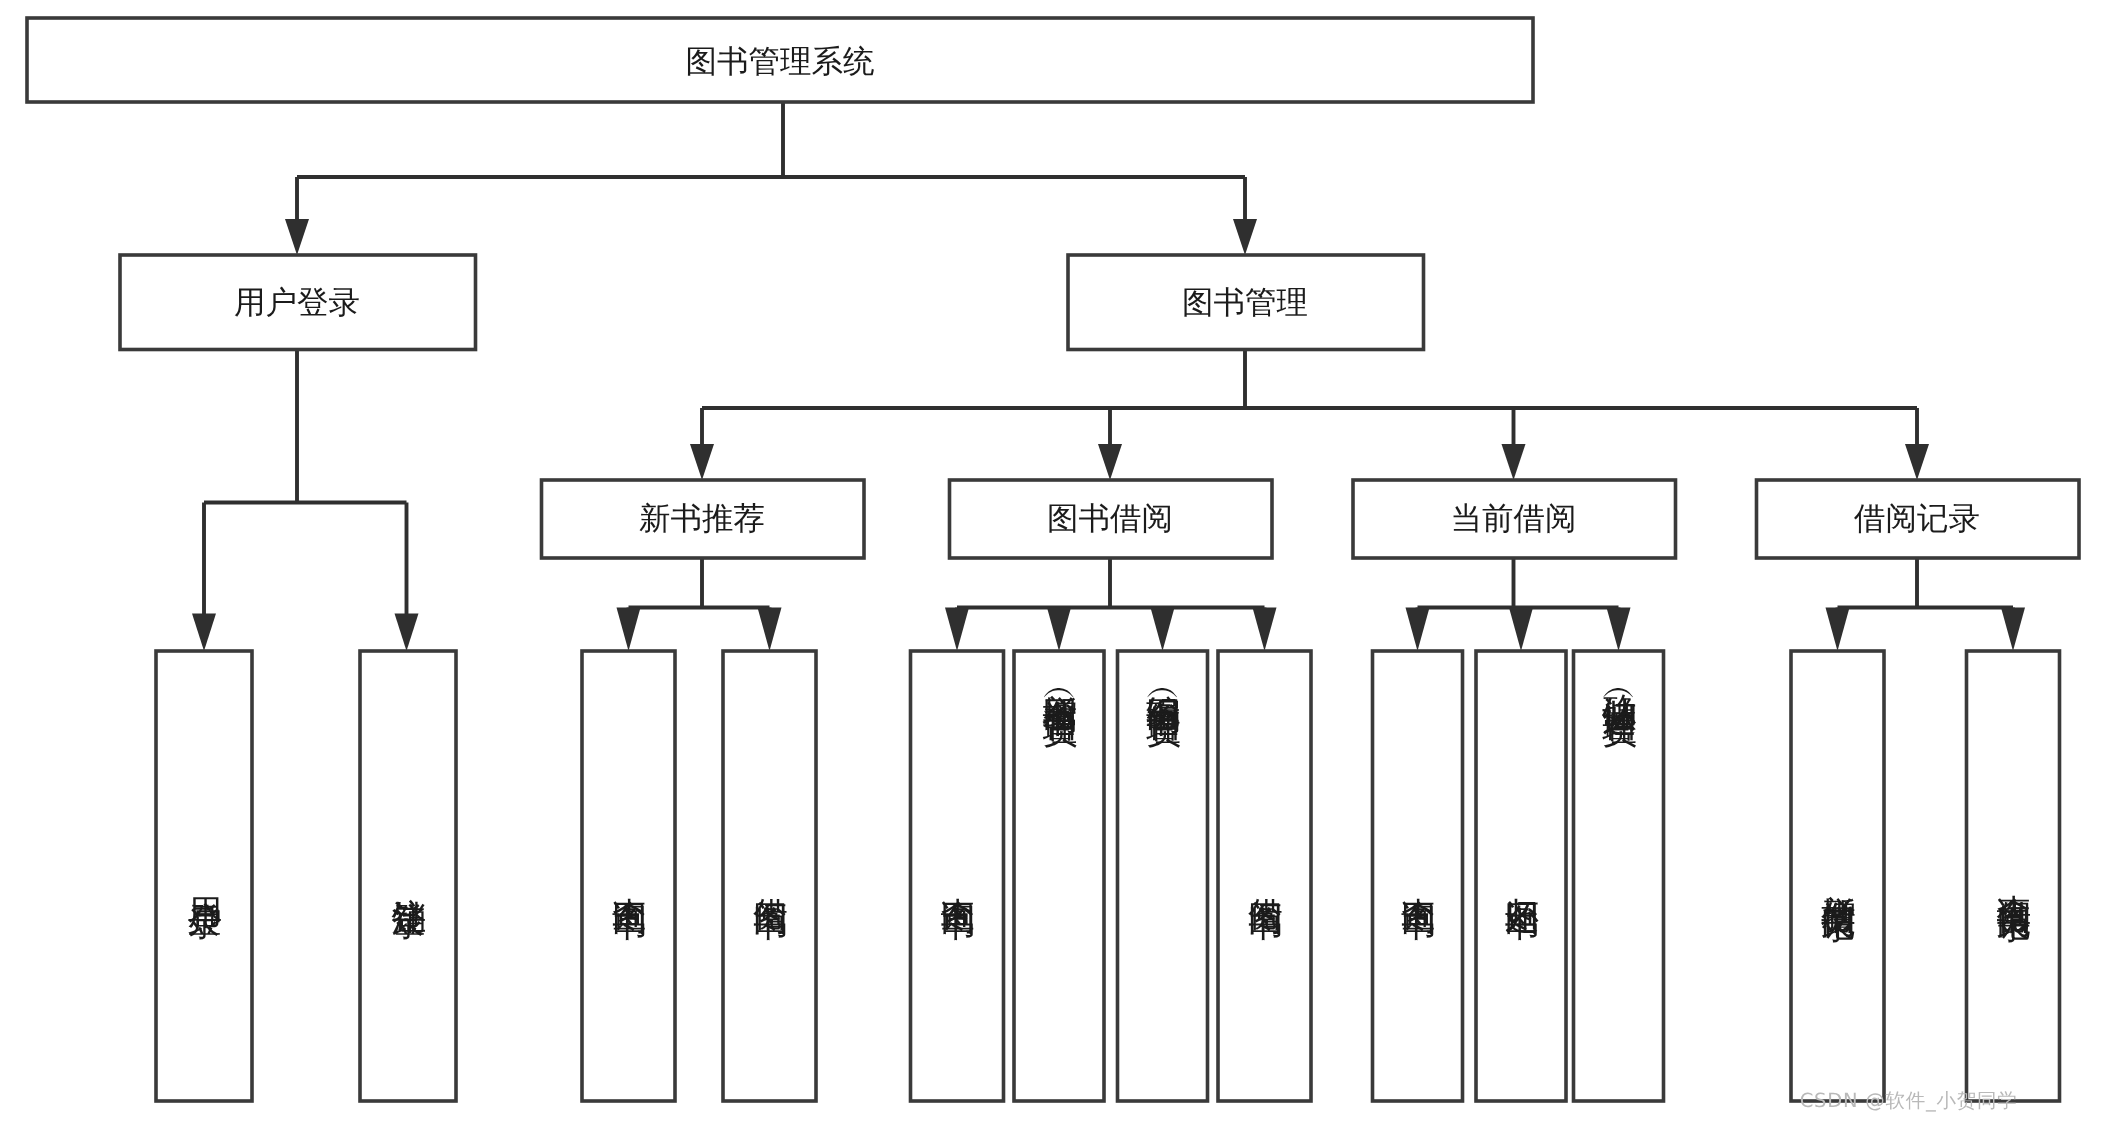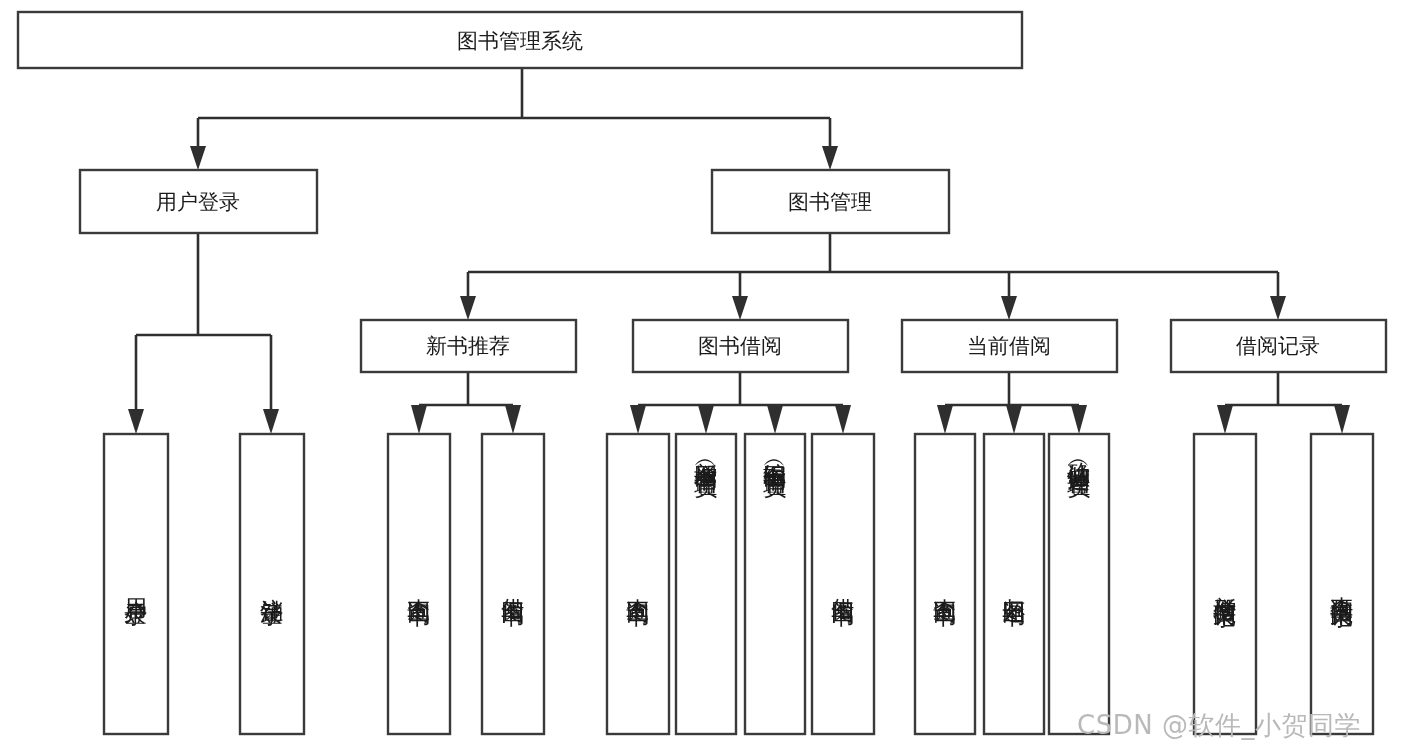--- a/index.html
+++ b/index.html
@@ -62,24 +62,24 @@
     text-orientation: upright;
     font-family: "DejaVu Sans", "Liberation Sans", sans-serif;
     font-size: 23px;
     line-height: 1.06;
     letter-spacing: 2px;
     color: #1b1b1b;
     white-space: nowrap;
   }
   .watermark {
     position: absolute;
-    right: 8px;
+    right: 24px;
     bottom: 4px;
     font-family: "DejaVu Sans", "Liberation Sans", sans-serif;
-    font-size: 26px;
+    font-size: 13px;
     color: #b9b9b9;
     letter-spacing: 0.5px;
     user-select: none;
   }
 </style>
 </head>
 <body>
 
 <div id="diagram-root">
 

